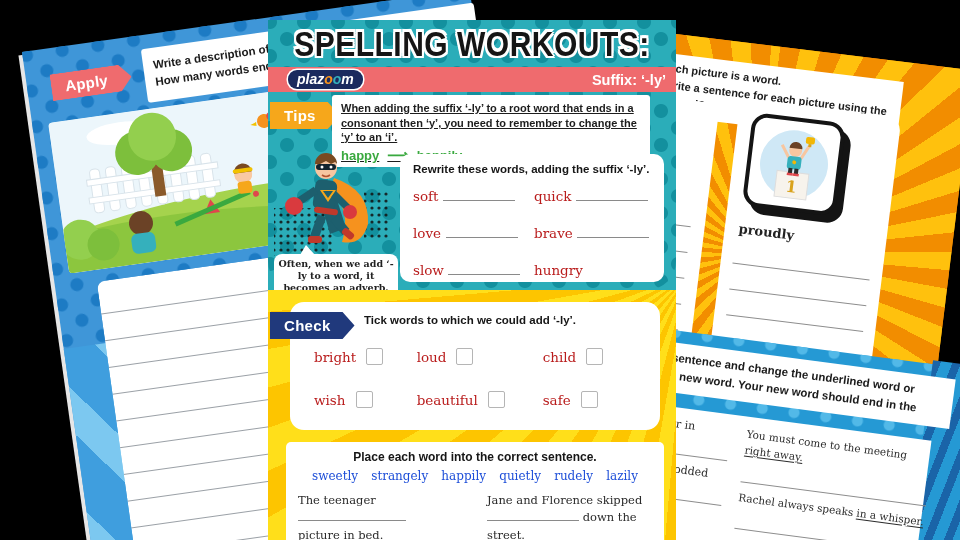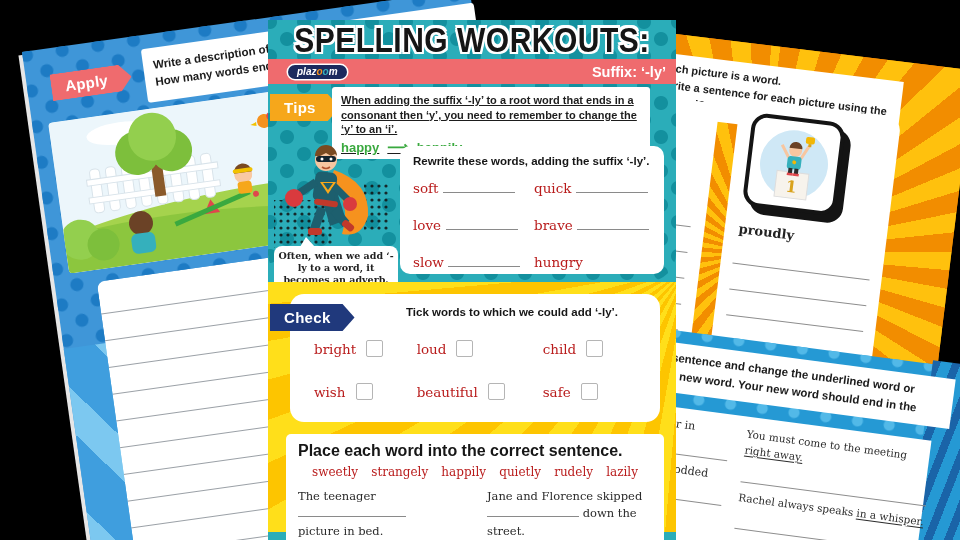--- a/index.html
+++ b/index.html
@@ -30,28 +30,28 @@
   .ap-pic{margin:4px 0 0 4px;width:430px;height:152px;border-radius:4px;overflow:hidden;background:#ecf6fb;}
   .ap-lines{margin:12px 0 0 30px;width:402px;height:400px;background:#fff;border-radius:8px;
     background-image:repeating-linear-gradient(to bottom,transparent 0 26px,#9aa0a6 26px 27px);
     background-position:0 6px;}
 
   
   .page-workouts{left:268px;top:20px;width:408px;height:520px;z-index:3;background:#2badb9;overflow:hidden;}
   .teal-dots{background-color:#2badb9;
     background-image:radial-gradient(#13909e 6.5px,transparent 7.5px),radial-gradient(#13909e 6.5px,transparent 7.5px);
     background-size:34px 34px;background-position:2px 2px,19px 19px;}
-  .wk-header{height:39px;display:flex;align-items:center;justify-content:center;}
+  .wk-header{height:47px;display:flex;align-items:center;justify-content:center;}
   .wk-title{font-size:30px;font-weight:900;color:#151515;letter-spacing:.5px;white-space:nowrap;
     transform:scaleY(1.18);
     text-shadow:-2px -2px 0 #fff,2px -2px 0 #fff,-2px 2px 0 #fff,2px 2px 0 #fff,0 -2px 0 #fff,0 2px 0 #fff,-2px 0 0 #fff,2px 0 0 #fff;}
   .wk-banner{height:25px;background:#ef6b6e;display:flex;align-items:center;justify-content:space-between;
     padding:0 10px 0 20px;}
   .brand-pill{background:#1b2a5e;color:#fff;border-radius:9px;padding:1px 9px 2px;
-    font-size:10px;font-weight:bold;font-style:italic;box-shadow:0 0 0 1.5px #fff;}
+    font-size:14px;font-weight:bold;font-style:italic;box-shadow:0 0 0 1.5px #fff;}
   .brand-o1{color:#f6921e;} .brand-o2{color:#35b0bc;}
   .wk-subtitle{color:#fff;font-weight:bold;font-size:14.5px;}
   .wk-teal{position:relative;height:198px;border-radius:29px;}
   .tips-label{left:2px;top:10px;background:#f6a71b;}
   .tip-box{position:absolute;left:64px;top:3px;right:26px;height:72px;background:#fff;border-radius:3px;
     padding:6px 9px 4px;font-size:11px;font-weight:bold;color:#1d1d1d;line-height:1.32;text-decoration:underline;}
   .tip-example{margin-top:2px;color:#3aa93f;font-weight:bold;font-size:13px;display:flex;align-items:center;gap:8px;}
   .ex-arrow::before{content:"⟶";font-size:15px;line-height:1;}
   .hero{position:absolute;left:4px;top:58px;width:120px;height:106px;}
   .bubble{position:absolute;left:6px;top:162px;width:124px;background:#fff;border-radius:8px;
@@ -64,29 +64,29 @@
   .box-title{font-size:11.5px;font-weight:bold;color:#161616;}
   .rw-grid{display:grid;grid-template-columns:1fr 1fr;row-gap:19px;column-gap:4px;margin-top:12px;}
   .word{font-family:"DejaVu Serif",serif;font-size:13.5px;color:#b91c1c;}
   .blank{display:inline-block;border-bottom:1.2px solid #8a8a8a;height:11px;vertical-align:baseline;}
   .w72{width:72px;} .w110{width:108px;} .w95{width:92px;}
   .wk-yellow{position:relative;height:250px;background:#ffd800;
     background-image:repeating-conic-gradient(from 195deg at 103% -6%, #ffdf1a 0deg 5deg, #fdc500 5deg 10deg);}
   .check-label{left:2px;top:22px;background:#20397c;}
   .tick-box{position:absolute;left:22px;top:12px;right:16px;height:128px;background:#fff;border-radius:14px;
     padding:12px 24px 10px;}
-  .tick-box .box-title{margin-left:92px;}
+  .tick-box .box-title{margin-left:50px;}
   .tick-grid{display:grid;grid-template-columns:1.1fr 1.35fr 1fr;row-gap:26px;margin-top:22px;}
   .tick-cell{display:flex;align-items:flex-end;gap:10px;}
   .checkbox{width:17px;height:17px;border:1.5px solid #b5b5b5;border-radius:2px;background:#fff;}
   .place-box{position:absolute;left:18px;top:152px;right:12px;height:140px;background:#fff;border-radius:5px;
     padding:8px 12px 0;}
-  .place-box .box-title{text-align:left;font-size:16px;}
+  .place-box .box-title{text-align:center;font-size:12px;}
   .word-bank{display:flex;justify-content:space-between;padding:0 14px;margin-top:5px;
-    font-family:"DejaVu Serif",serif;font-size:12px;color:#b91c1c;}
+    font-family:"DejaVu Serif",serif;font-size:12px;color:#1d4ed8;}
   .sent-grid{display:grid;grid-template-columns:1fr 1fr;column-gap:24px;margin-top:9px;
     font-family:"DejaVu Serif",serif;font-size:11.5px;color:#2b2b2b;line-height:1.5;}
   .sent{margin-bottom:11px;}
 
   
   .page-pictures{left:676px;top:34px;width:300px;height:520px;z-index:1;
     transform:rotate(7deg);transform-origin:0 0;
     background:#f28d00;
     background-image:repeating-conic-gradient(from 0deg at 35% 40%, #f28d00 0deg 5.5deg, #ffc10d 5.5deg 11deg);}
   .pic-qbox{position:absolute;left:0;top:20px;width:232px;background:#fff;padding:6px 8px 6px 4px;

